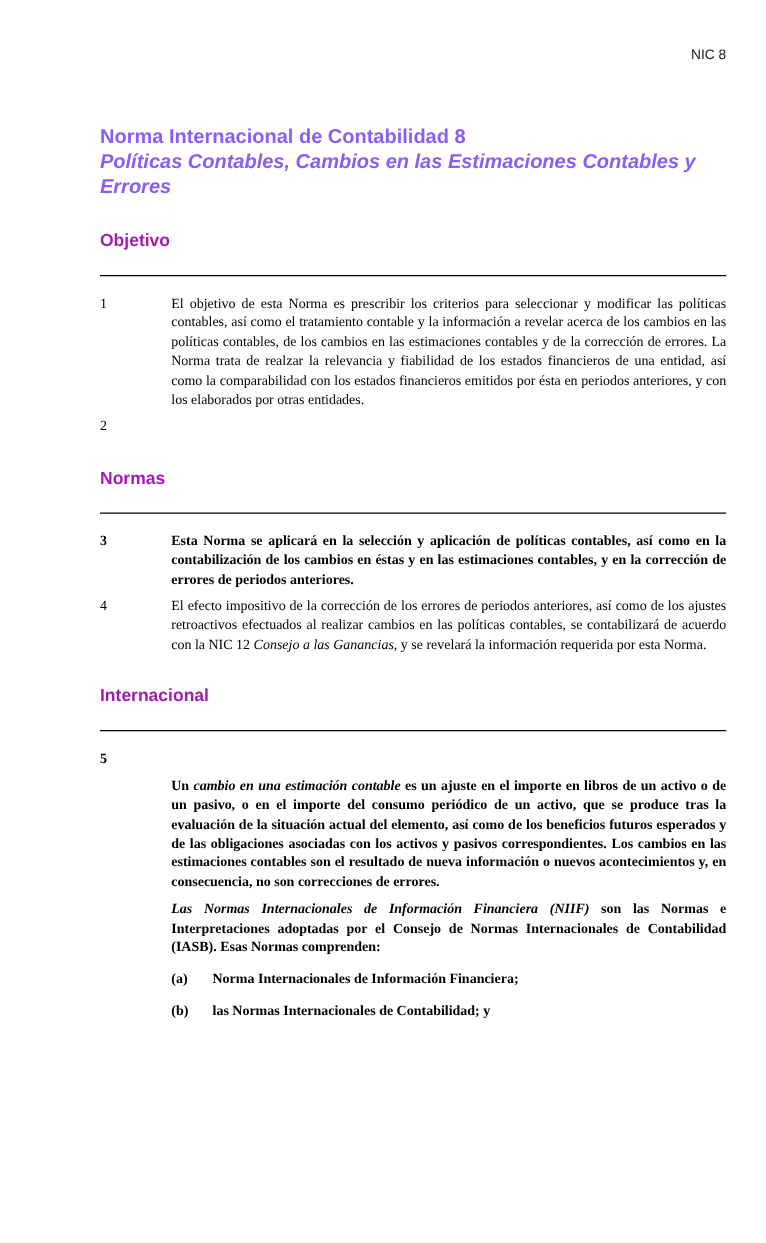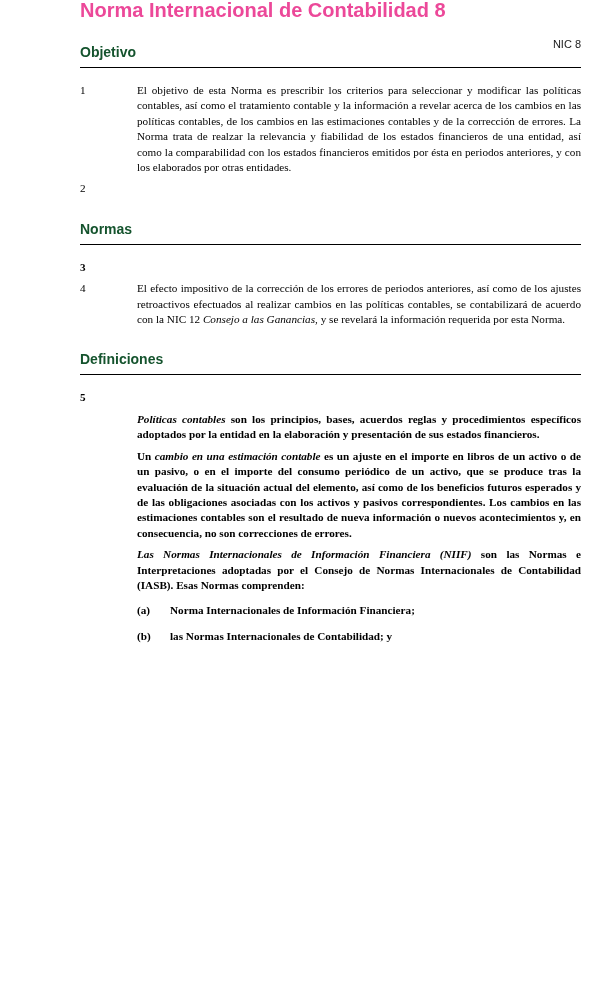--- a/index.html
+++ b/index.html
@@ -19,36 +19,37 @@
     font-size: 11px;
     color: #1a1a1a;
   }
   .content {
     position: absolute;
     left: 80px;
     top: 0;
     width: 501px;
   }
   .title-block {
+    padding-top: 100px;
     font-family: "Liberation Sans", sans-serif;
     font-weight: bold;
-    font-size: 20px;
+    font-size: 16px;
     line-height: 20px;
-    color: #ec4899;
+    color: #8b5cf6;
   }
   .title-sub { font-style: italic; }
   .section-heading {
     margin-top: 24px;
     font-family: "Liberation Sans", sans-serif;
     font-weight: bold;
     font-size: 14px;
     line-height: 17px;
-    padding-bottom: 6px;
+    padding-bottom: 19px;
     border-bottom: 1.7px solid #000000;
-    color: #14532d;
+    color: #a21caf;
   }
   .para {
     display: flex;
     font-family: "Liberation Serif", serif;
     font-size: 11.2px;
     line-height: 15.4px;
     margin-bottom: 6px;
   }
   .para.first { margin-top: 15px; }
   .pnum { width: 57px; flex: 0 0 57px; }
@@ -72,54 +73,52 @@
 <body>
 
 <div class="page">
 
   <div class="doc-code">NIC 8</div>
 
   <div class="content">
 
     <div class="title-block">
       <div>Norma Internacional de Contabilidad 8</div>
+      <div class="title-sub">Políticas Contables, Cambios en las Estimaciones Contables y Errores</div>
     </div>
 
     <div class="section-heading">Objetivo</div>
 
     <div class="para first">
       <div class="pnum">1</div>
       <div class="ptext">El objetivo de esta Norma es prescribir los criterios para seleccionar y modificar las políticas contables, así como el tratamiento contable y la información a revelar acerca de los cambios en las políticas contables, de los cambios en las estimaciones contables y de la corrección de errores. La Norma trata de realzar la relevancia y fiabilidad de los estados financieros de una entidad, así como la comparabilidad con los estados financieros emitidos por ésta en periodos anteriores, y con los elaborados por otras entidades.</div>
     </div>
 
     <div class="para">
       <div class="pnum">2</div>
     </div>
 
     <div class="section-heading">Normas</div>
 
     <div class="para first bold">
       <div class="pnum">3</div>
+      <div class="ptext">Esta Norma se aplicará en la selección y aplicación de políticas contables, así como en la contabilización de los cambios en éstas y en las estimaciones contables, y en la corrección de errores de periodos anteriores.</div>
     </div>
 
     <div class="para">
       <div class="pnum">4</div>
       <div class="ptext"><span>El efecto impositivo de la corrección de los errores de periodos anteriores, así como de los ajustes retroactivos efectuados al realizar cambios en las políticas contables, se contabilizará de acuerdo con la NIC 12 </span><span class="it">Consejo a las Ganancias</span><span>, y se revelará la información requerida por esta Norma.</span></div>
     </div>
 
-    <div class="section-heading">Definiciones</div>
+    <div class="section-heading">Internacional</div>
 
     <div class="para first bold">
       <div class="pnum">5</div>
     </div>
 
-    <div class="para bold">
-      <div class="pnum"></div>
-      <div class="ptext"><span></span><span class="bi">Políticas contables</span><span> son los principios, bases, acuerdos reglas y procedimientos específicos adoptados por la entidad en la elaboración y presentación de sus estados financieros.</span></div>
-    </div>
 
     <div class="para bold">
       <div class="pnum"></div>
       <div class="ptext"><span>Un </span><span class="bi">cambio en una estimación contable</span><span> es un ajuste en el importe en libros de un activo o de un pasivo, o en el importe del consumo periódico de un activo, que se produce tras la evaluación de la situación actual del elemento, así como de los beneficios futuros esperados y de las obligaciones asociadas con los activos y pasivos correspondientes. Los cambios en las estimaciones contables son el resultado de nueva información o nuevos acontecimientos y, en consecuencia, no son correcciones de errores.</span></div>
     </div>
 
     <div class="para bold">
       <div class="pnum"></div>
       <div class="ptext">
         <span></span><span class="bi">Las Normas Internacionales de Información Financiera (NIIF)</span><span> son las Normas e Interpretaciones adoptadas por el Consejo de Normas Internacionales de Contabilidad (IASB). Esas Normas comprenden:</span>

